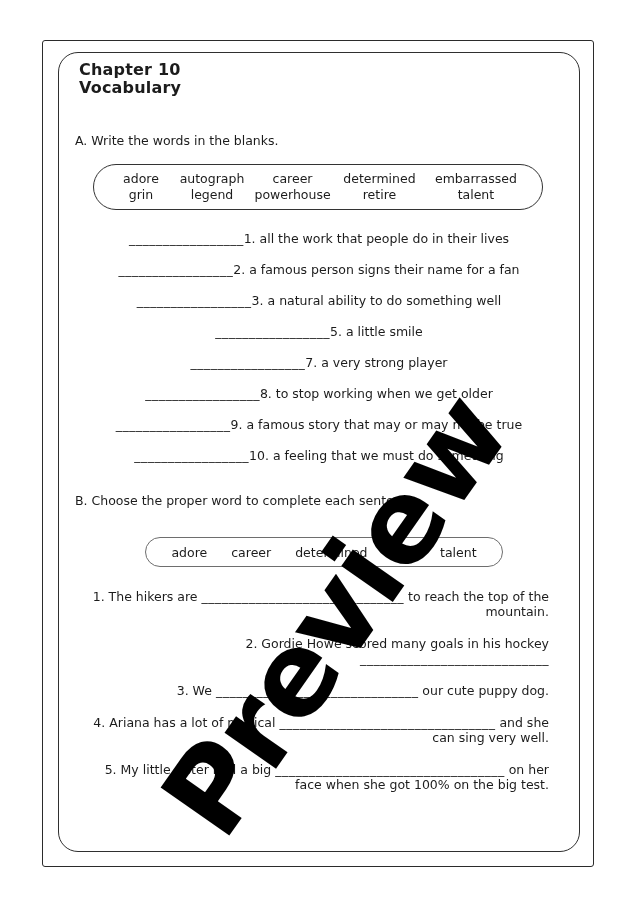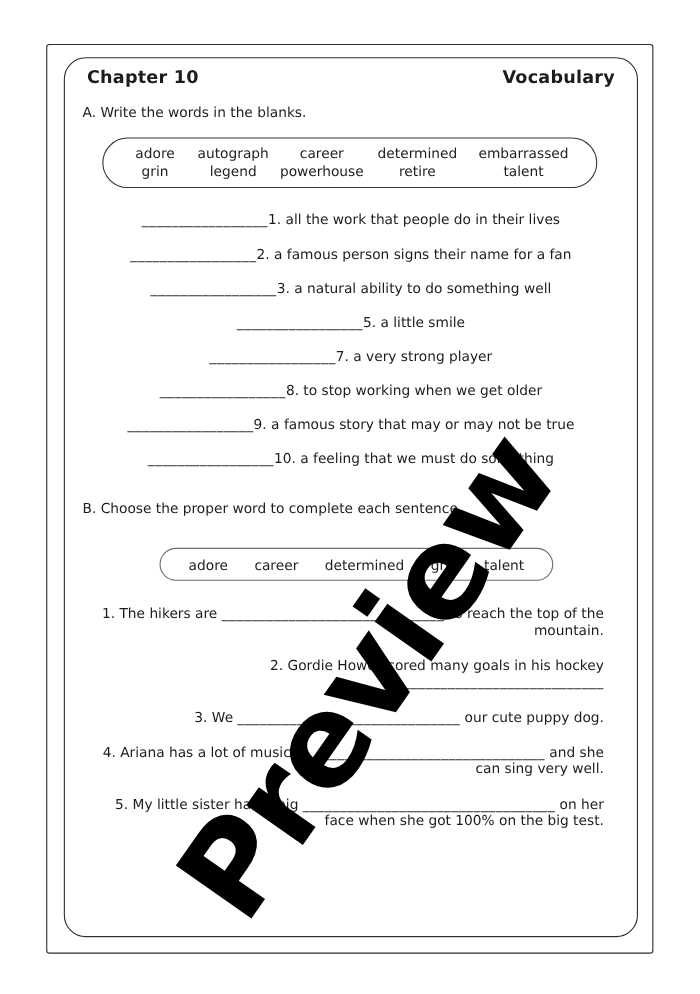--- a/index.html
+++ b/index.html
@@ -26,31 +26,32 @@
     border-radius: 20px;
     background: #ffffff;
     padding: 8px 16px 0 16px;
     overflow: hidden;
   }
   .header {
     display: flex;
     justify-content: space-between;
     align-items: flex-start;
     padding: 0 4px;
+    flex-direction: column;
   }
   .header .h-title {
     font-size: 16px;
     font-weight: bold;
     line-height: 18px;
     letter-spacing: 0.2px;
   }
   .instruction {
     font-size: 12.5px;
     line-height: 13px;
-    margin-top: 16px;
+    margin-top: 37px;
     padding-left: 0px;
   }
   .instruction.b { margin-top: 32px; }
   .wordbank-a {
     margin: 17px 20px 0 18px;
     border: 1px solid #333333;
     border-radius: 26px;
     padding: 6px 12px;
     display: grid;
     grid-template-columns: 16.5% 17% 21% 20% 25.5%;

